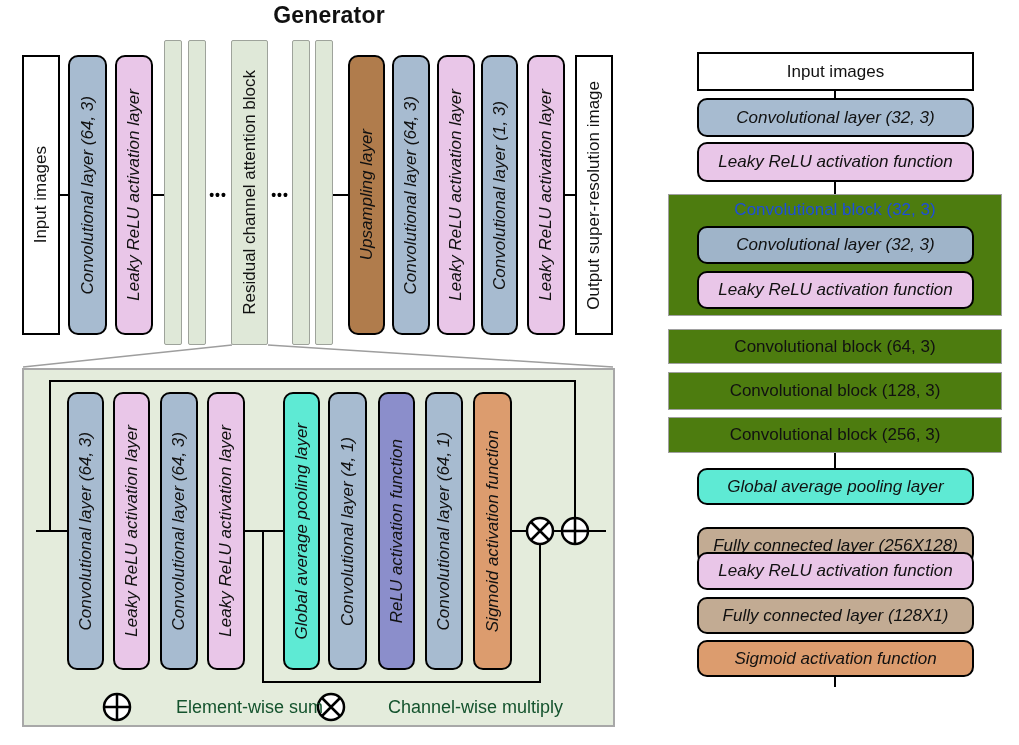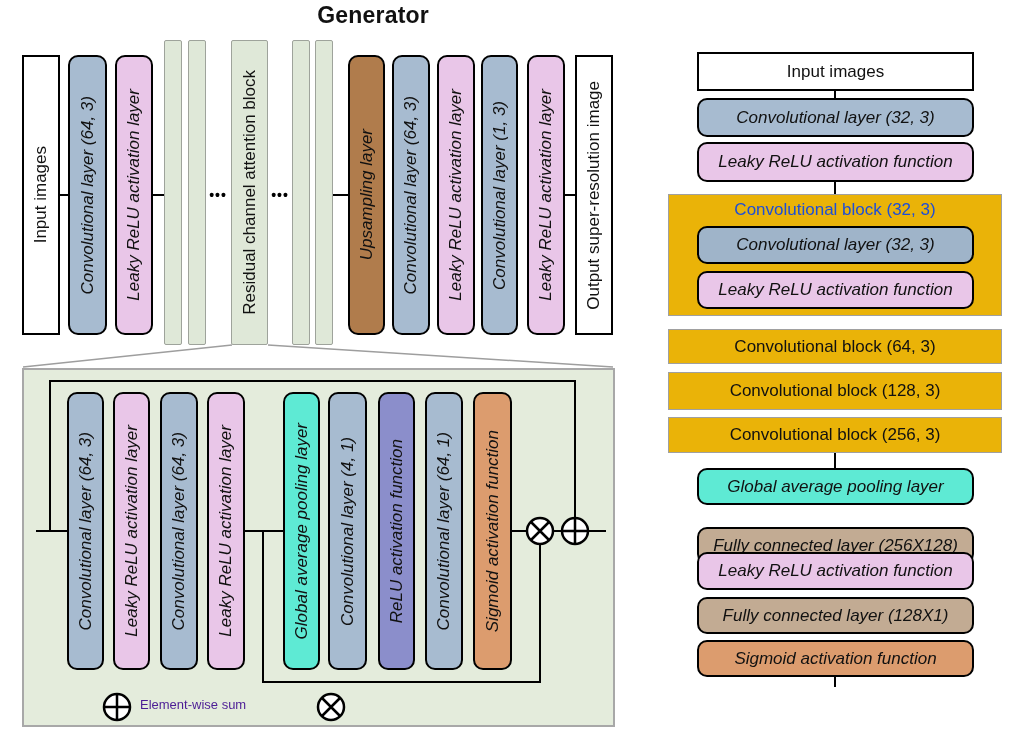--- a/index.html
+++ b/index.html
@@ -1,21 +1,21 @@
 <!DOCTYPE html>
 <html><head>
 <meta charset="utf-8">
 <style>
   html,body { margin:0; padding:0; background:#ffffff; }
   .canvas {
     position:relative; width:1019px; height:745px; overflow:hidden;
     font-family:"Liberation Sans", sans-serif; color:#111; background:#ffffff;
   }
   .title {
-    position:absolute; text-align:right; font-size:23px; font-weight:600;
+    position:absolute; text-align:center; font-size:23px; font-weight:600;
     letter-spacing:0.2px; color:#111;
   }
   
   .vblock {
     position:absolute; display:flex; align-items:center; justify-content:center;
     box-sizing:border-box; z-index:2;
   }
   .vblock span {
     writing-mode:vertical-rl; transform:rotate(180deg);
     white-space:nowrap; font-size:17px; color:#111;
@@ -30,31 +30,31 @@
   .blue   { background:#a7bbd0; }
   .blue2  { background:#9fb4c9; }
   .pink   { background:#e9c6e8; }
   .brown  { background:#b07c4c; }
   .gold   { background:#5eead4; }
   .purple { background:#8b8ecb; }
   .orange { background:#dc9c6e; }
   .tan    { background:#c2ab93; }
   .white  { background:#ffffff; }
   .greybar{ background:#dfe8d8; border:1.5px solid #9ea39b; border-radius:2px; }
-  .greyblock { background:#eab308; border:1.5px solid #a0a0a0; }
+  .greyblock { background:#4d7c0f; border:1.5px solid #a0a0a0; }
   .rcab-box {
     position:absolute; left:22px; top:368px; width:593px; height:359px;
     background:#e4ecdc; border:2px solid #a8a8a8; box-sizing:border-box; z-index:0;
   }
   .dots {
     position:absolute; width:30px; text-align:center; font-size:14px; font-weight:bold;
     letter-spacing:1px; color:#000; z-index:2;
   }
   .legend-item { position:absolute; display:flex; align-items:center; gap:10px; z-index:2; }
-  .legend-item .txt { font-size:13px; color:#4c1d95; }
+  .legend-item .txt { font-size:18px; color:#14532d;margin-left:36px; }
   svg.overlay { position:absolute; left:0; top:0; z-index:1; pointer-events:none; }
   .cb-title {
     position:absolute; text-align:center; font-size:17px; color:#1d4ed8; z-index:3;
   }
 </style>
 </head>
 <body>
 
 <div class="canvas">
 
@@ -178,20 +178,23 @@
     <span>Convolutional layer (64, 1)</span>
     </div>
 
   <div class="vblock orange rounded" style="left:473px; top:392px; width:39px; height:278px;">
     <span>Sigmoid activation function</span>
     </div>
 
   <div class="legend-item" style="left:140px; top:697px;">
     <span class="txt">Element-wise sum</span>
     </div>
+  <div class="legend-item" style="left:352px; top:697px;">
+    <span class="txt">Channel-wise multiply</span>
+    </div>
 
   <div class="hblock white squared" style="left:697px; top:52px; width:277px; height:39px;">
     <span>Input images</span>
     </div>
 
   <div class="hblock blue rounded" style="left:697px; top:98px; width:277px; height:39px;">
     <span>Convolutional layer (32, 3)</span>
     </div>
 
   <div class="hblock pink rounded" style="left:697px; top:142px; width:277px; height:40px;">

